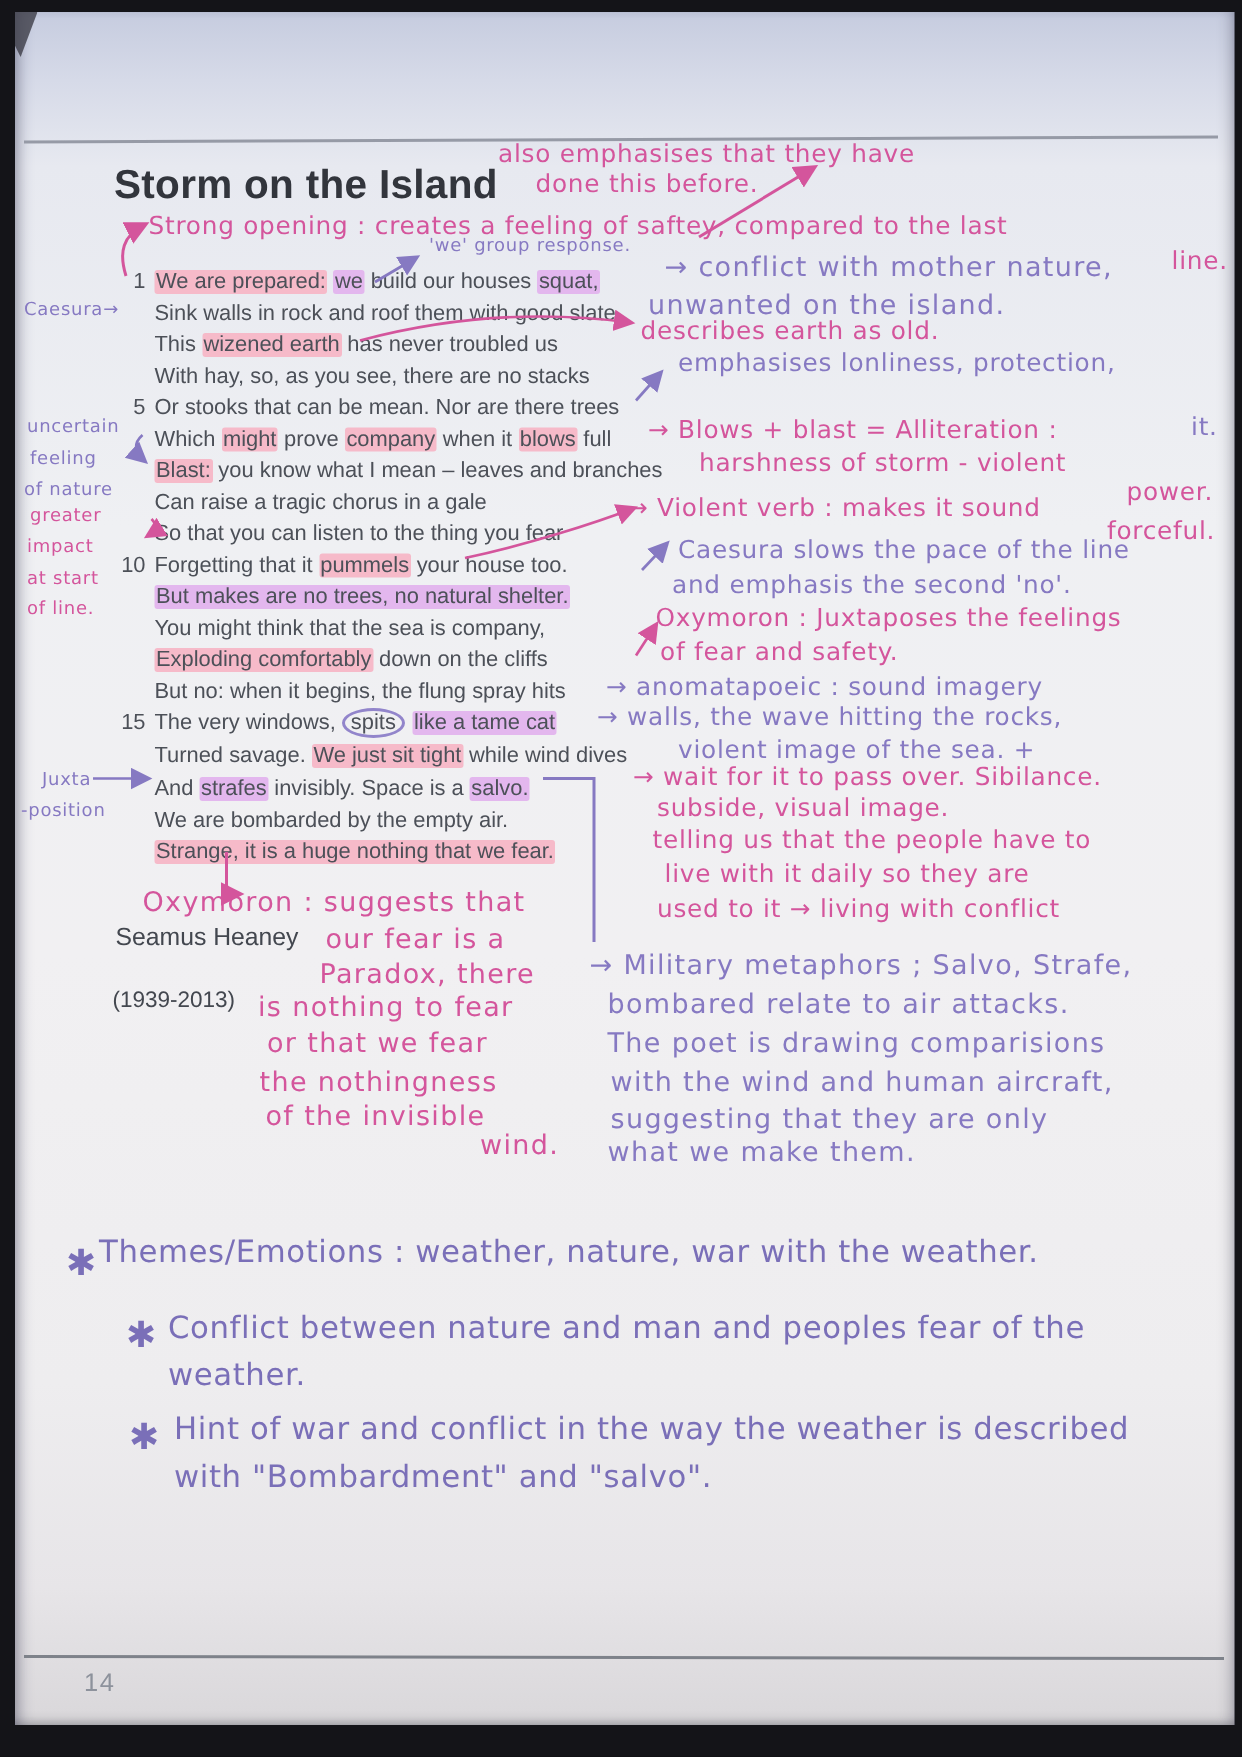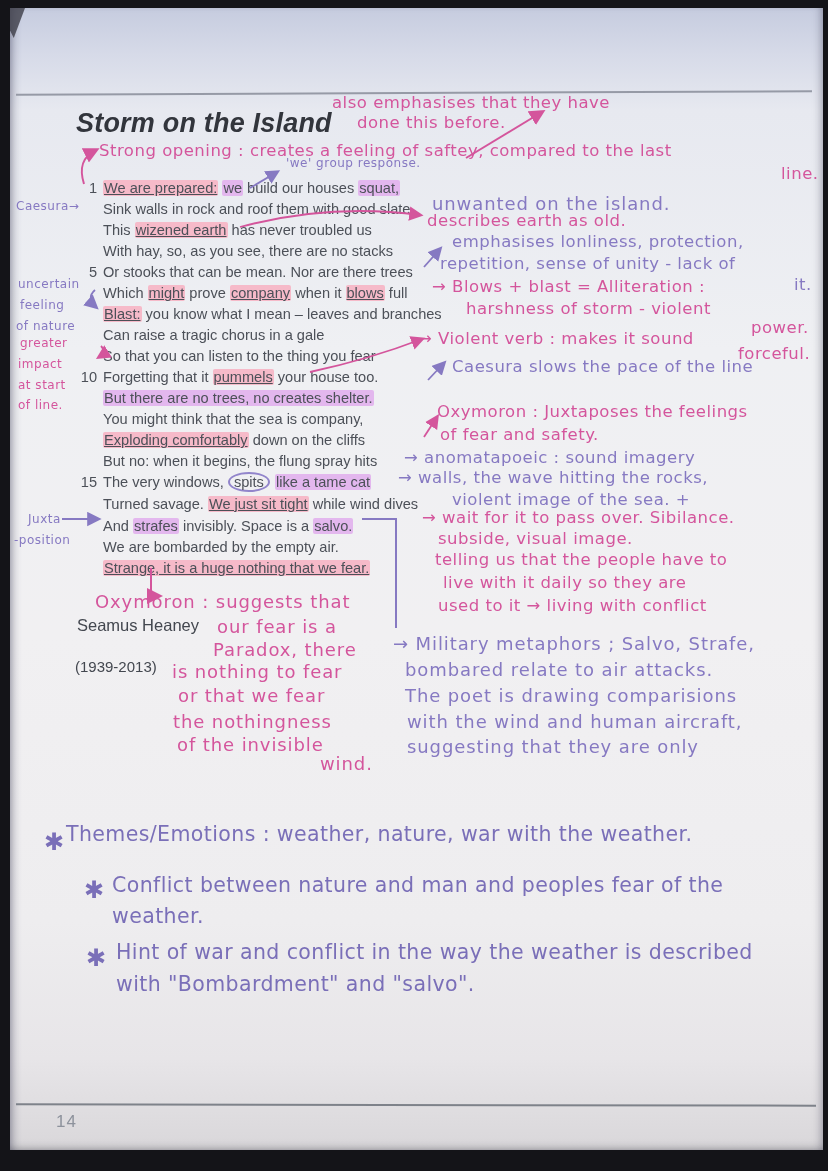--- a/index.html
+++ b/index.html
@@ -9,26 +9,26 @@
          background:linear-gradient(180deg,#c6ccdf 0%,#d6dae8 4%,#e7e9f0 9%,#eff0f3 30%,#f1f0f2 55%,#eeedef 80%,#e7e5e8 92%,#d9d7da 100%);
          box-shadow:inset -7px 0 9px -5px rgba(45,45,70,.35), inset 9px 0 10px -7px rgba(45,45,70,.45), inset 0 -6px 8px -5px rgba(40,40,50,.35);}
   .corner-mark{position:absolute;left:0;top:0;width:15px;height:30px;background:#3c3c46;
          clip-path:polygon(0 0,100% 0,25% 100%,0 75%);opacity:.8;}
   .rule{position:absolute;background:#969aa6;height:2px;}
   .rule.top{left:6px;top:84px;width:796px;transform:rotate(-.25deg);}
   .rule.bottom{left:6px;top:1096px;width:800px;background:#7e828a;transform:rotate(.1deg);}
   .page-num{position:absolute;left:46px;top:1104px;font-size:17px;color:#8d929c;letter-spacing:1px;}
 
   .title{position:absolute;left:66px;top:100px;margin:0;font-family:"Liberation Sans",sans-serif;
-         font-style:italic;font-weight:600;font-size:27px;color:#32353c;letter-spacing:.2px;}
+         font-weight:600;font-size:27px;color:#32353c;letter-spacing:.2px;}
 
   .poem{position:absolute;left:0;top:0;}
   .pl{position:absolute;left:93px;white-space:pre;font-size:14.6px;line-height:20px;color:#4c5058;}
   .pl .num{position:absolute;left:-24px;width:18px;text-align:right;color:#4c5058;}
-  .hp{background:#f6bac9;border-radius:2px;padding:0 1px;text-decoration:underline;}
+  .hp{background:#f6bac9;border-radius:2px;padding:0 1px;}
   .hu{background:#e3b7ee;border-radius:2px;padding:0 1px;}
   .circ{border:2px solid #9285cb;border-radius:50%;padding:0 4px;margin-right:1px;}
 
   .hw{position:absolute;white-space:pre;font-family:"DejaVu Sans",sans-serif;letter-spacing:.5px;}
   .pk{color:#d4559c;}
   .pu{color:#8679c2;}
   .ink{color:#7a6fb8;}
   .s15{font-size:12px;}
   .s17{font-size:16.5px;}
   .s18{font-size:18px;letter-spacing:.9px;}
@@ -51,21 +51,21 @@
       <div class="pl" style="top:170px"><span class="num">1</span><span class="hp">We are prepared:</span><span> </span><span class="hu">we</span><span> build our houses </span><span class="hu">squat,</span></div>
       <div class="pl" style="top:191px"><span>Sink walls in rock and roof them with good slate.</span></div>
       <div class="pl" style="top:212px"><span>This </span><span class="hp">wizened earth</span><span> has never troubled us</span></div>
       <div class="pl" style="top:233px"><span>With hay, so, as you see, there are no stacks</span></div>
       <div class="pl" style="top:254px"><span class="num">5</span><span>Or stooks that can be mean. Nor are there trees</span></div>
       <div class="pl" style="top:275px"><span>Which </span><span class="hp">might</span><span> prove </span><span class="hp">company</span><span> when it </span><span class="hp">blows</span><span> full</span></div>
       <div class="pl" style="top:296px"><span class="hp">Blast:</span><span> you know what I mean – leaves and branches</span></div>
       <div class="pl" style="top:317px"><span>Can raise a tragic chorus in a gale</span></div>
       <div class="pl" style="top:338px"><span>So that you can listen to the thing you fear</span></div>
       <div class="pl" style="top:359px"><span class="num">10</span><span>Forgetting that it </span><span class="hp">pummels</span><span> your house too.</span></div>
-      <div class="pl" style="top:380px"><span class="hu">But there are no trees, no creates shelter.</span></div>
+      <div class="pl" style="top:380px"><span class="hu">But makes are no trees, no natural shelter.</span></div>
       <div class="pl" style="top:401px"><span>You might think that the sea is company,</span></div>
       <div class="pl" style="top:422px"><span class="hp">Exploding comfortably</span><span> down on the cliffs</span></div>
       <div class="pl" style="top:443px"><span>But no: when it begins, the flung spray hits</span></div>
       <div class="pl" style="top:464px"><span class="num">15</span><span>The very windows, </span><span class="circ">spits</span><span> </span><span class="hu">like a tame cat</span></div>
       <div class="pl" style="top:486px"><span>Turned savage. </span><span class="hp">We just sit tight</span><span> while wind dives</span></div>
       <div class="pl" style="top:508px"><span>And </span><span class="hu">strafes</span><span> invisibly. Space is a </span><span class="hu">salvo.</span></div>
       <div class="pl" style="top:529px"><span>We are bombarded by the empty air.</span></div>
       <div class="pl" style="top:550px"><span class="hp">Strange, it is a huge nothing that we fear.</span></div>
     </div>
 
@@ -96,39 +96,41 @@
     <div class="hw pk s18" style="left:85px;top:583px">Oxymoron : suggests that</div>
     <div class="hw pk s18" style="left:207px;top:608px">our fear is a</div>
     <div class="hw pk s18" style="left:203px;top:631px">Paradox, there</div>
     <div class="hw pk s18" style="left:162px;top:653px">is nothing to fear</div>
     <div class="hw pk s18" style="left:168px;top:677px">or that we fear</div>
     <div class="hw pk s18" style="left:163px;top:703px">the nothingness</div>
     <div class="hw pk s18" style="left:167px;top:726px">of the invisible</div>
     <div class="hw pk s18" style="left:310px;top:745px">wind.</div>
 
     <div class="hw pu s15" style="left:276px;top:148px">'we' group response.</div>
+    <div class="hw pu s18" style="left:433px;top:160px">→ conflict with mother nature,</div>
     <div class="hw pu s18" style="left:422px;top:185px">unwanted on the island.</div>
     <div class="hw pu s15" style="left:6px;top:191px">Caesura→</div>
     <div class="hw pu s17" style="left:442px;top:224px">emphasises lonliness, protection,</div>
-    <div class="hw pu s17" style="left:430px;top:246px">repetition, sense of unity - lack of</div>
     <div class="hw pu s17" style="left:784px;top:267px">it.</div>
     <div class="hw pu s15" style="left:8px;top:269px">uncertain</div>
     <div class="hw pu s15" style="left:10px;top:290px">feeling</div>
     <div class="hw pu s15" style="left:6px;top:311px">of nature</div>
     <div class="hw pu s17" style="left:442px;top:349px">Caesura slows the pace of the line</div>
+    <div class="hw pu s17" style="left:438px;top:372px">and emphasis the second 'no'.</div>
     <div class="hw pu s17" style="left:394px;top:440px">→ anomatapoeic : sound imagery</div>
     <div class="hw pu s17" style="left:388px;top:460px">→ walls, the wave hitting the rocks,</div>
     <div class="hw pu s17" style="left:442px;top:482px">violent image of the sea. +</div>
     <div class="hw pu s15" style="left:18px;top:504px">Juxta</div>
     <div class="hw pu s15" style="left:4px;top:525px">-position</div>
     <div class="hw pu s18" style="left:383px;top:625px">→ Military metaphors ; Salvo, Strafe,</div>
     <div class="hw pu s18" style="left:395px;top:651px">bombared relate to air attacks.</div>
     <div class="hw pu s18" style="left:395px;top:677px">The poet is drawing comparisions</div>
     <div class="hw pu s18" style="left:397px;top:703px">with the wind and human aircraft,</div>
     <div class="hw pu s18" style="left:397px;top:728px">suggesting that they are only</div>
+    <div class="hw pu s18" style="left:395px;top:750px">what we make them.</div>
 
     <span class="star" style="left:34px;top:820px">✱</span>
     <div class="hw ink s21" style="left:56px;top:814px">Themes/Emotions : weather, nature, war with the weather.</div>
     <span class="star" style="left:74px;top:868px">✱</span>
     <div class="hw ink s21" style="left:102px;top:865px">Conflict between nature and man and peoples fear of the</div>
     <div class="hw ink s21" style="left:102px;top:896px">weather.</div>
     <span class="star" style="left:76px;top:936px">✱</span>
     <div class="hw ink s21" style="left:106px;top:932px">Hint of war and conflict in the way the weather is described</div>
     <div class="hw ink s21" style="left:106px;top:964px">with "Bombardment" and "salvo".</div>
 

